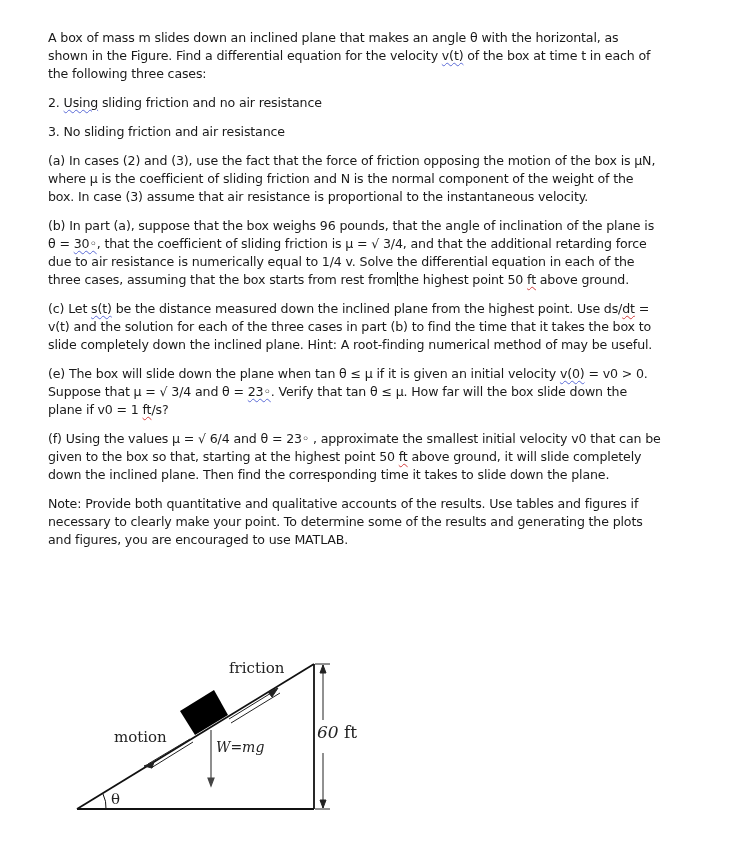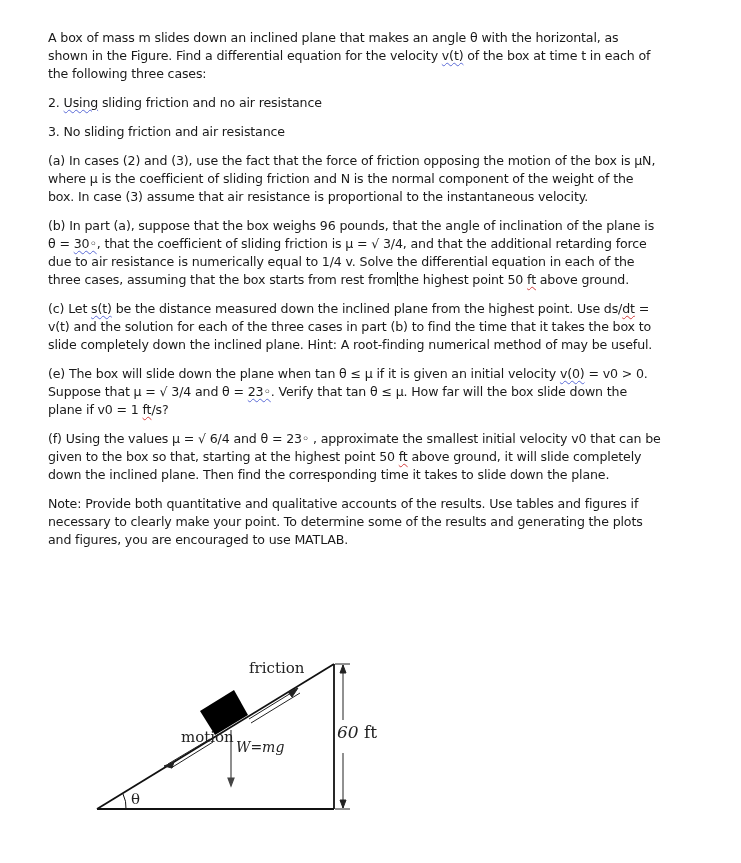--- a/index.html
+++ b/index.html
@@ -5,21 +5,21 @@
   html, body { margin: 0; padding: 0; background: #ffffff; }
   body { width: 741px; height: 863px; position: relative; overflow: hidden;
          font-family: "DejaVu Sans", "Liberation Sans", sans-serif; color: #1a1a1a; }
   .doc { position: absolute; left: 48px; top: 29px; width: 630px;
          font-size: 12.6px; line-height: 18px; letter-spacing: -0.15px; }
   .para { margin: 0 16px 11px 0; }
   .para.item { margin-bottom: 11px; }
   .sq { text-decoration: underline wavy #5b6bd6; text-decoration-thickness: 1px; text-underline-offset: 2px; }
   .sq-red { text-decoration: underline wavy #d23a3a; text-decoration-thickness: 1px; text-underline-offset: 2px; }
   .caret { display: inline-block; width: 1px; height: 14px; background: #000; vertical-align: -2px; margin: 0 0.5px; }
-  .figure { position: absolute; left: 92px; top: 640px; width: 320px; height: 200px; }
+  .figure { position: absolute; left: 72px; top: 640px; width: 320px; height: 200px; }
   .figure svg { position: absolute; left: 0; top: 0; }
   .fig-label { position: absolute; font-family: "DejaVu Serif", "Liberation Serif", serif; color: #222; white-space: nowrap; }
 </style>
 </head>
 <body>
 
 <div class="doc">
   <p class="para"><span>A box of mass m slides down an inclined plane that makes an angle θ with the horizontal, as shown in the Figure. Find a differential equation for the velocity </span><span class="sq">v(t)</span><span> of the box at time t in each of the following three cases:</span></p>
 
   <p class="para item"><span>2. </span><span class="sq">Using</span><span> sliding friction and no air resistance</span></p>
@@ -72,17 +72,17 @@
     <g stroke="#222" stroke-width="1" fill="#222">
       <line x1="243" y1="24" x2="258" y2="24"></line>
       <line x1="243" y1="169" x2="258" y2="169"></line>
       <line x1="251" y1="25" x2="251" y2="80"></line>
       <line x1="251" y1="113" x2="251" y2="168"></line>
       <polygon points="248,33 254,33 251,25"></polygon>
       <polygon points="248,160 254,160 251,168"></polygon>
     </g>
   </svg>
   <div class="fig-label" style="left:157px; top:19px; font-size:15px;">friction</div>
-  <div class="fig-label" style="left:42px; top:88px; font-size:15px;margin-left:47px;">motion</div>
+  <div class="fig-label" style="left:42px; top:88px; font-size:15px;">motion</div>
   <div class="fig-label" style="left:144px; top:99px; font-size:14px; font-style:italic;"><span>W=mg</span></div>
   <div class="fig-label" style="left:245px; top:82px; font-size:17px;"><span style="font-style:italic;">60</span><span> ft</span></div>
   <div class="fig-label" style="left:39px; top:150px; font-size:15px;">θ</div>
 </div>
 
 </body></html>

